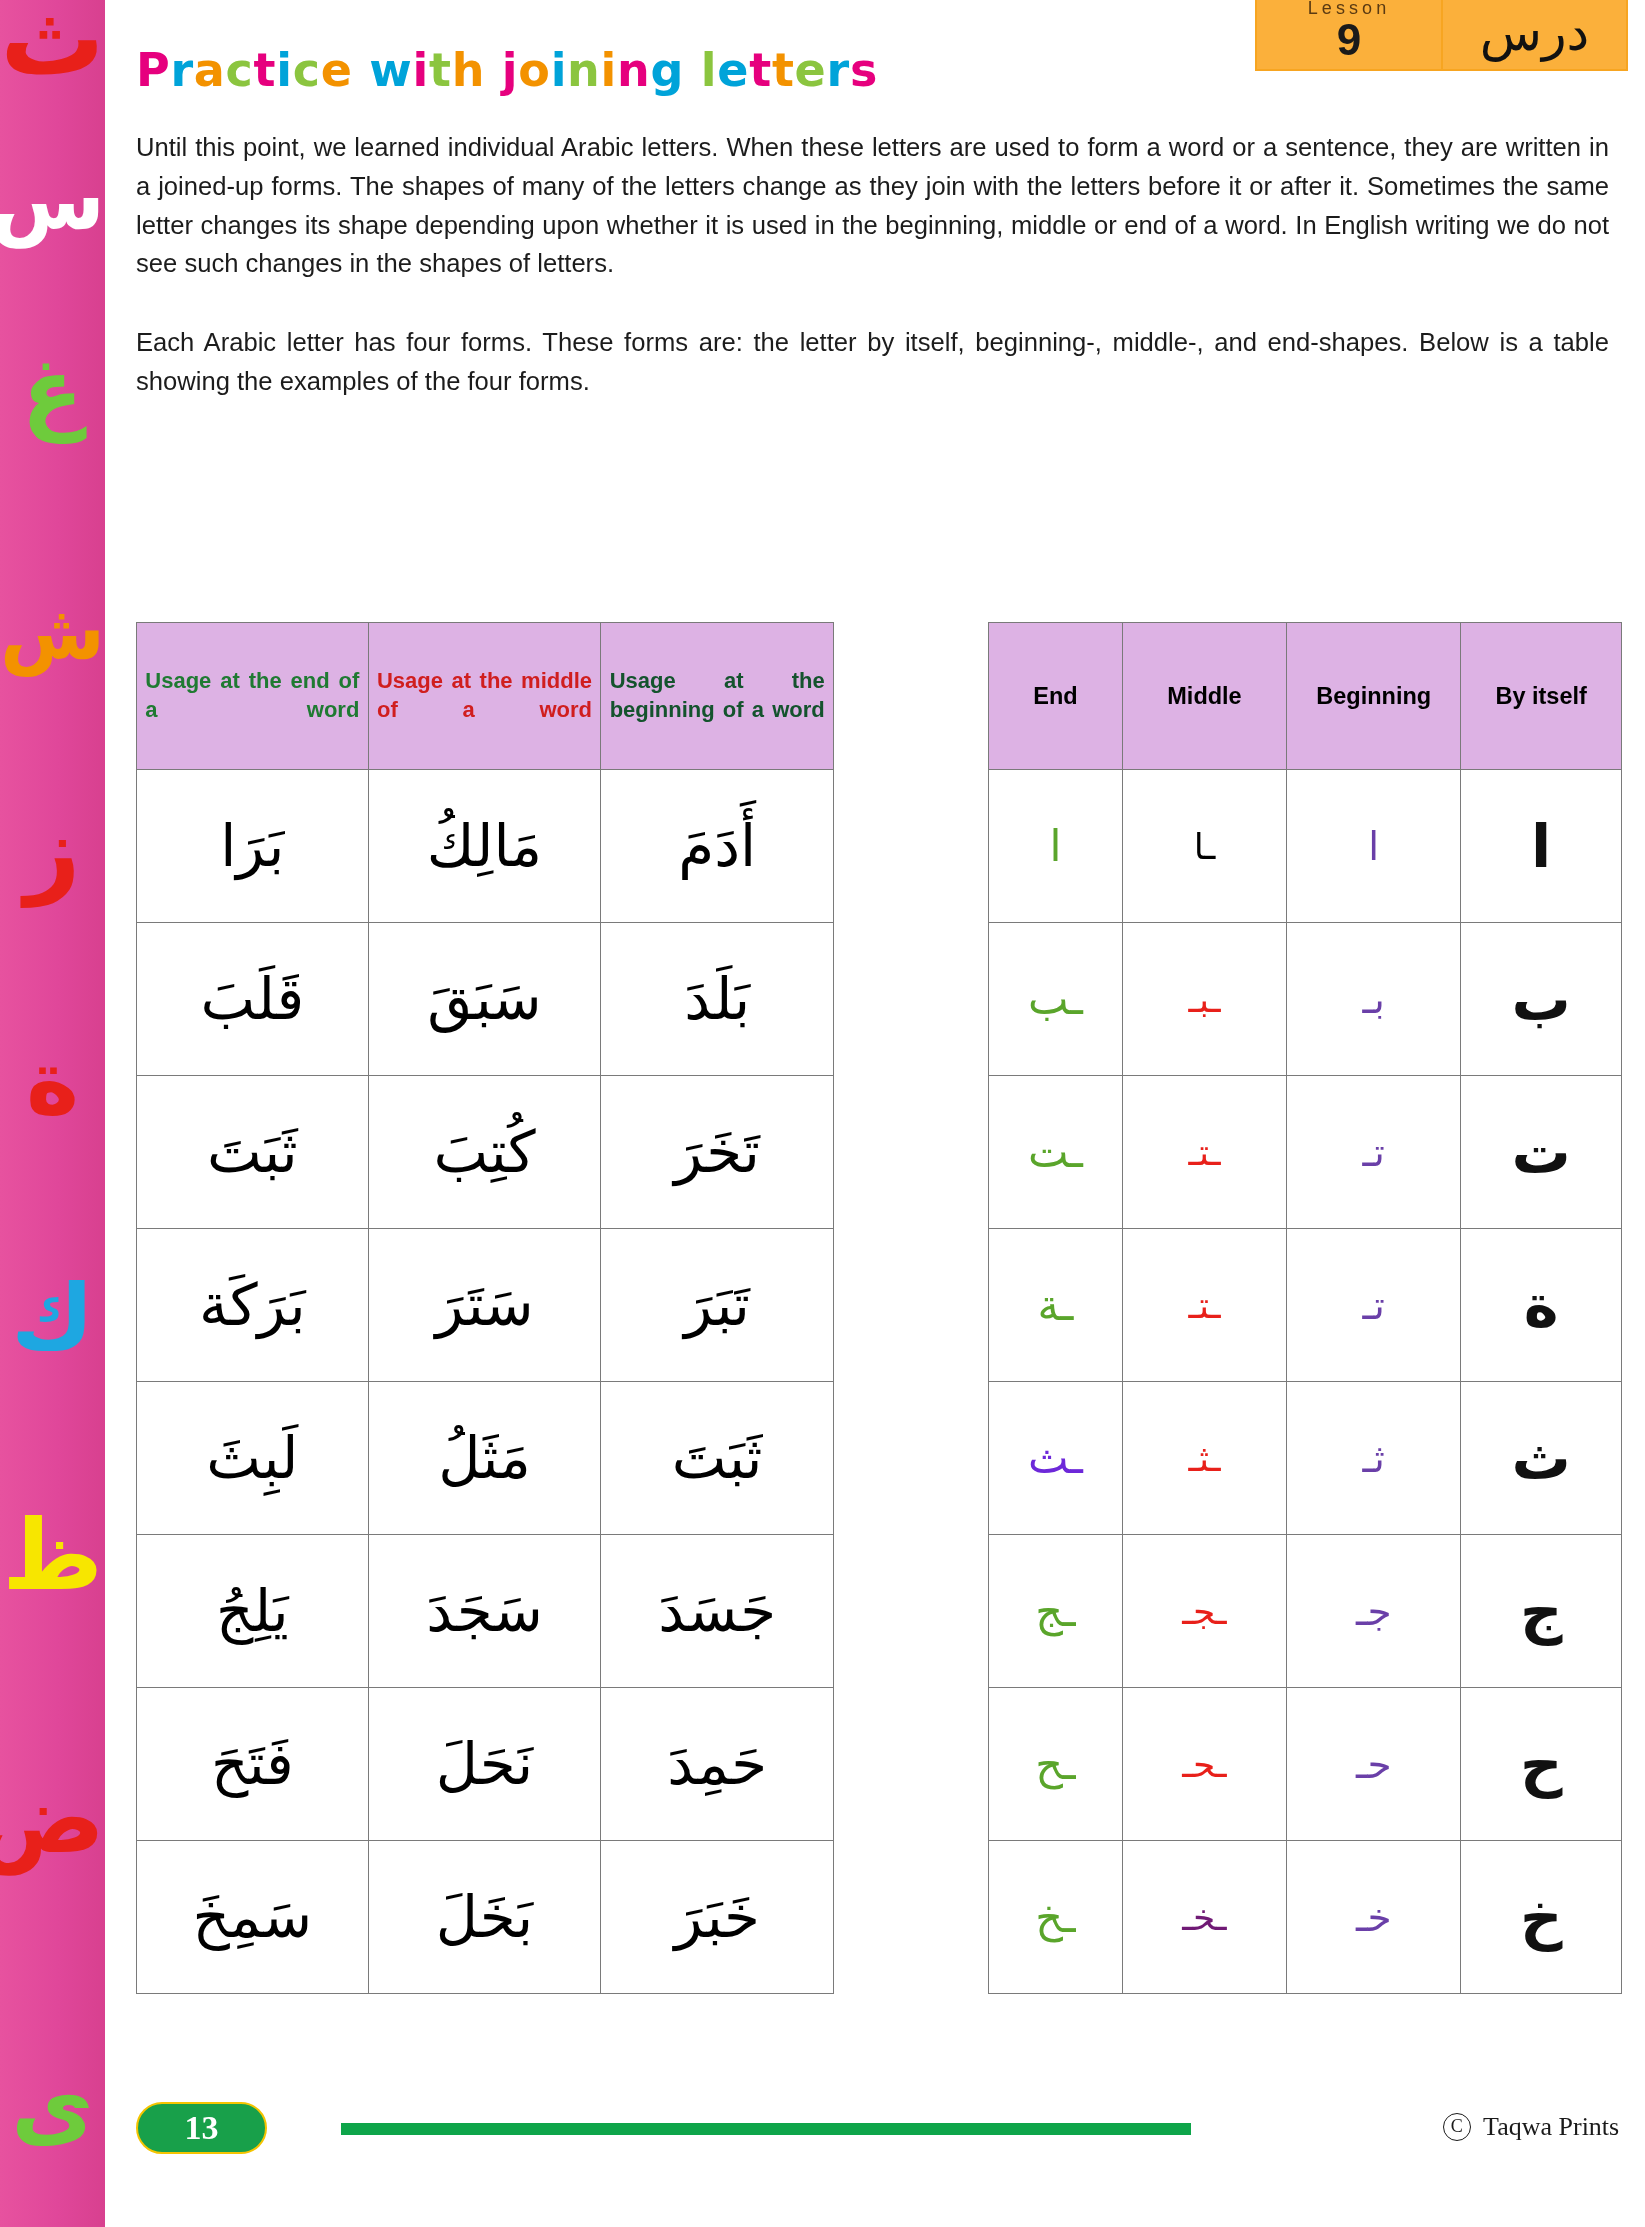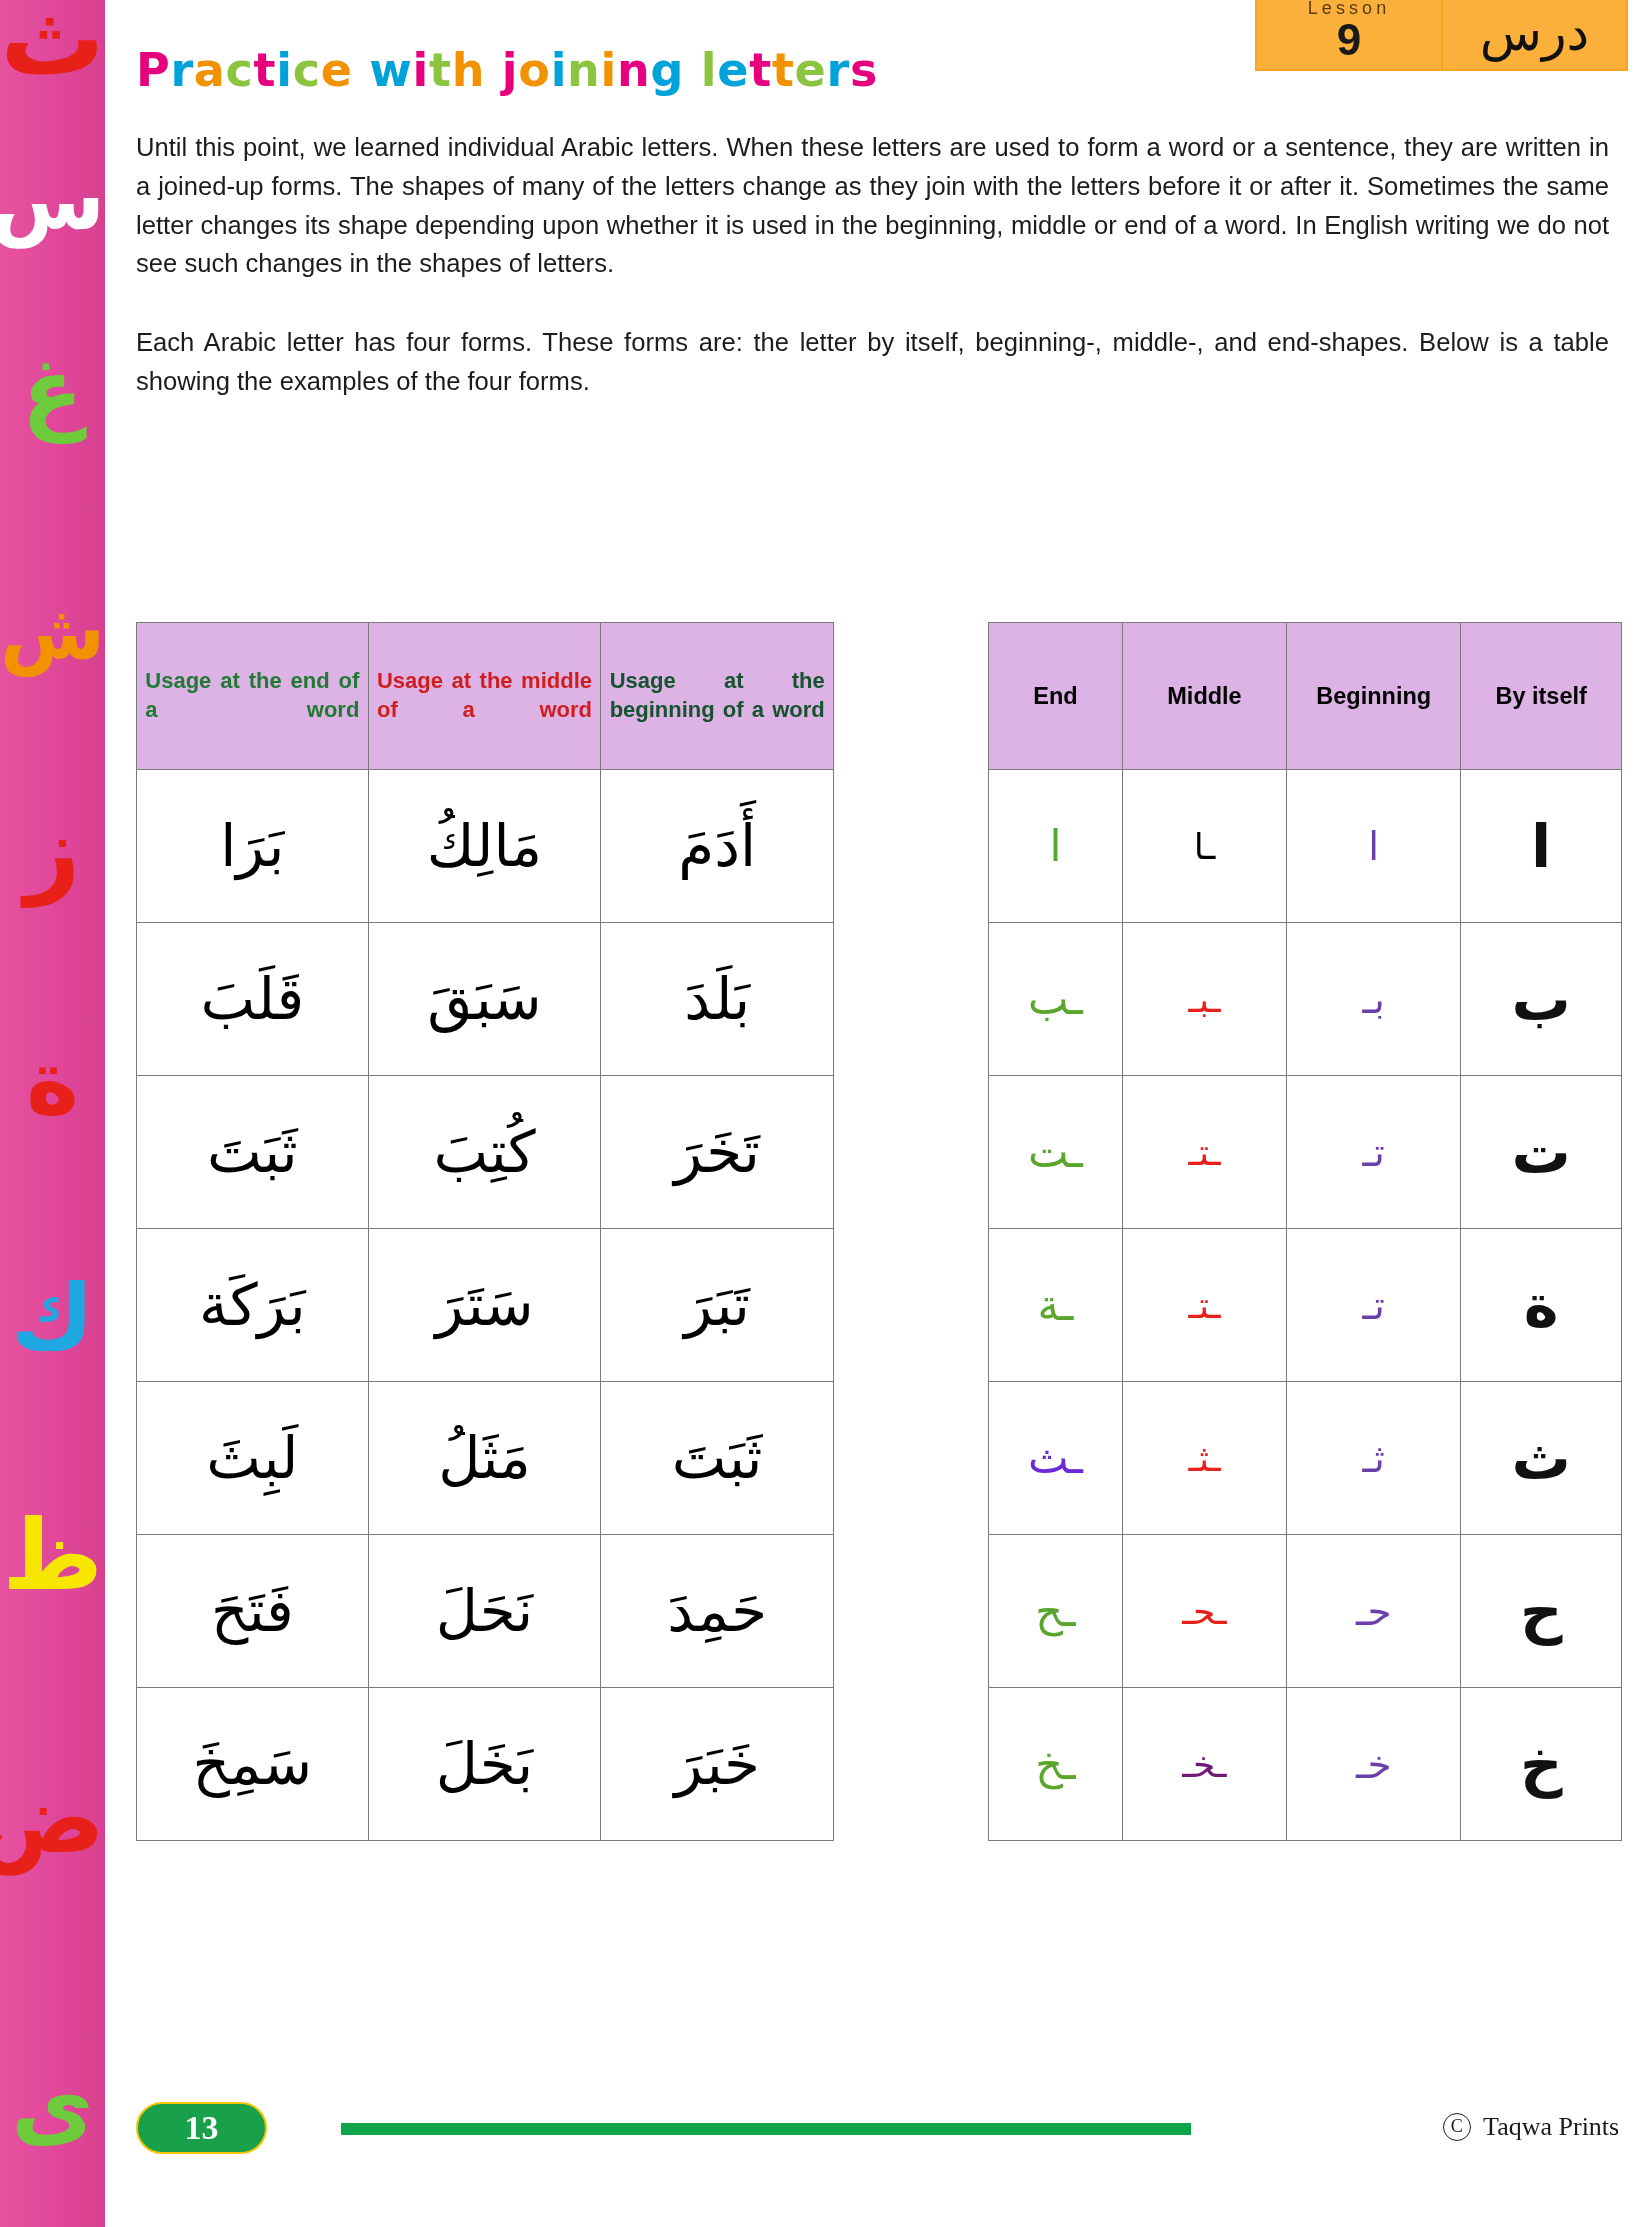--- a/index.html
+++ b/index.html
@@ -291,20 +291,25 @@
           <td>بَرَكَة</td>
           <td>سَتَرَ</td>
           <td>تَبَرَ</td>
         </tr>
         <tr>
           <td>لَبِثَ</td>
           <td>مَثَلُ</td>
           <td>ثَبَتَ</td>
         </tr>
         <tr>
+          <td>يَلِجُ</td>
+          <td>سَجَدَ</td>
+          <td>جَسَدَ</td>
+        </tr>
+        <tr>
           <td>فَتَحَ</td>
           <td>نَحَلَ</td>
           <td>حَمِدَ</td>
         </tr>
         <tr>
           <td>سَمِخَ</td>
           <td>بَخَلَ</td>
           <td>خَبَرَ</td>
         </tr>
       </tbody>
@@ -350,20 +355,26 @@
           <td class="form-begin" style="color: rgb(106, 63, 168);">تـ</td>
           <td class="form-alone" style="color: rgb(17, 17, 17);">ة</td>
         </tr>
         <tr>
           <td class="form-end" style="color: #6d28d9;">ـث</td>
           <td class="form-mid" style="color: rgb(232, 32, 26);">ـثـ</td>
           <td class="form-begin" style="color: rgb(106, 63, 168);">ثـ</td>
           <td class="form-alone" style="color: rgb(17, 17, 17);">ث</td>
         </tr>
         <tr>
+          <td class="form-end" style="color: rgb(90, 165, 43);">ـج</td>
+          <td class="form-mid" style="color: rgb(232, 32, 26);">ـجـ</td>
+          <td class="form-begin" style="color: rgb(106, 63, 168);">جـ</td>
+          <td class="form-alone" style="color: rgb(17, 17, 17);">ج</td>
+        </tr>
+        <tr>
           <td class="form-end" style="color: rgb(90, 165, 43);">ـح</td>
           <td class="form-mid" style="color: rgb(232, 32, 26);">ـحـ</td>
           <td class="form-begin" style="color: rgb(106, 63, 168);">حـ</td>
           <td class="form-alone" style="color: rgb(17, 17, 17);">ح</td>
         </tr>
         <tr>
           <td class="form-end" style="color: rgb(90, 165, 43);">ـخ</td>
           <td class="form-mid" style="color: #701a75;">ـخـ</td>
           <td class="form-begin" style="color: rgb(106, 63, 168);">خـ</td>
           <td class="form-alone" style="color: rgb(17, 17, 17);">خ</td>

